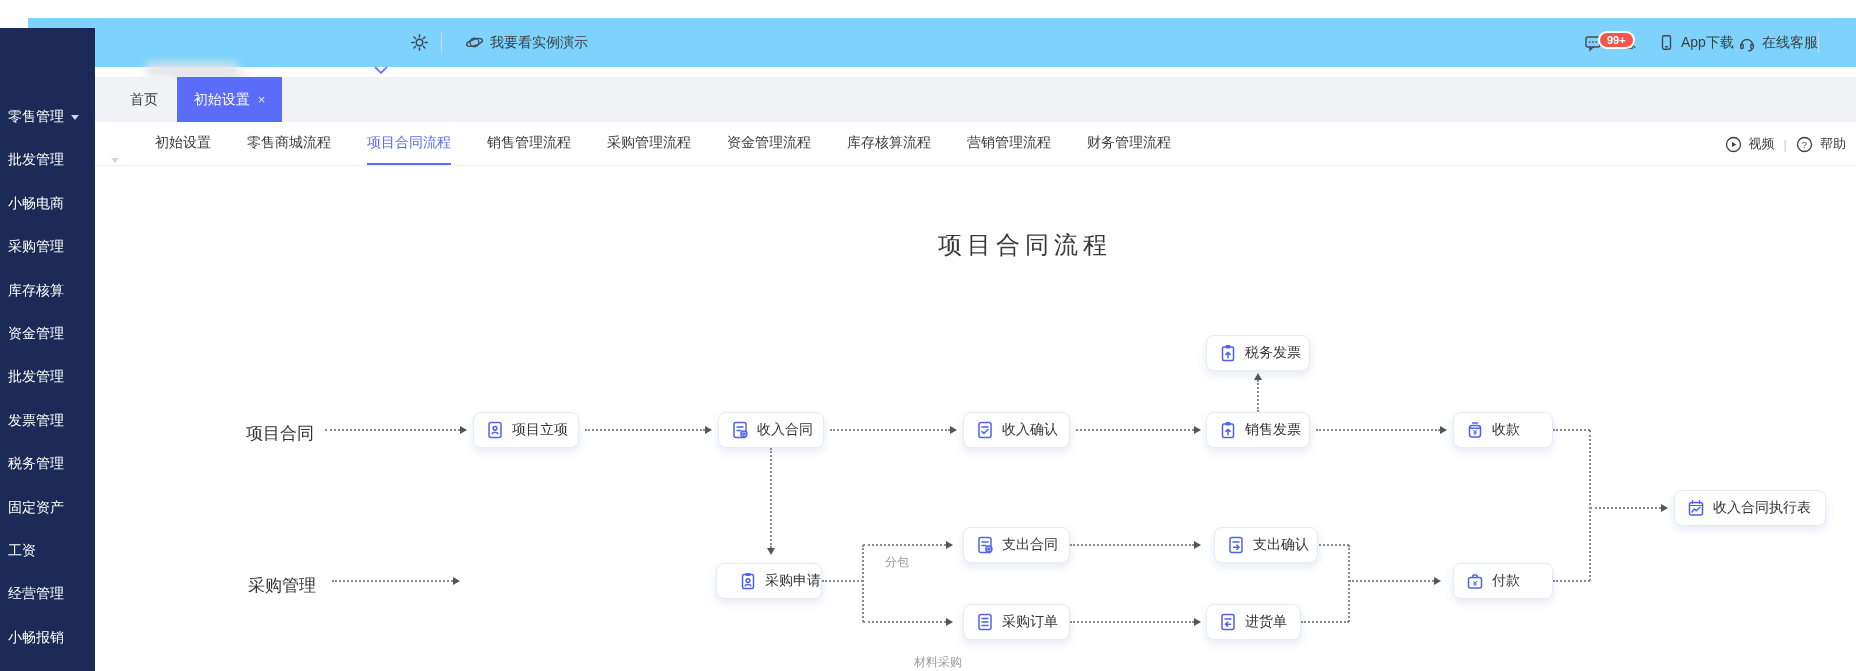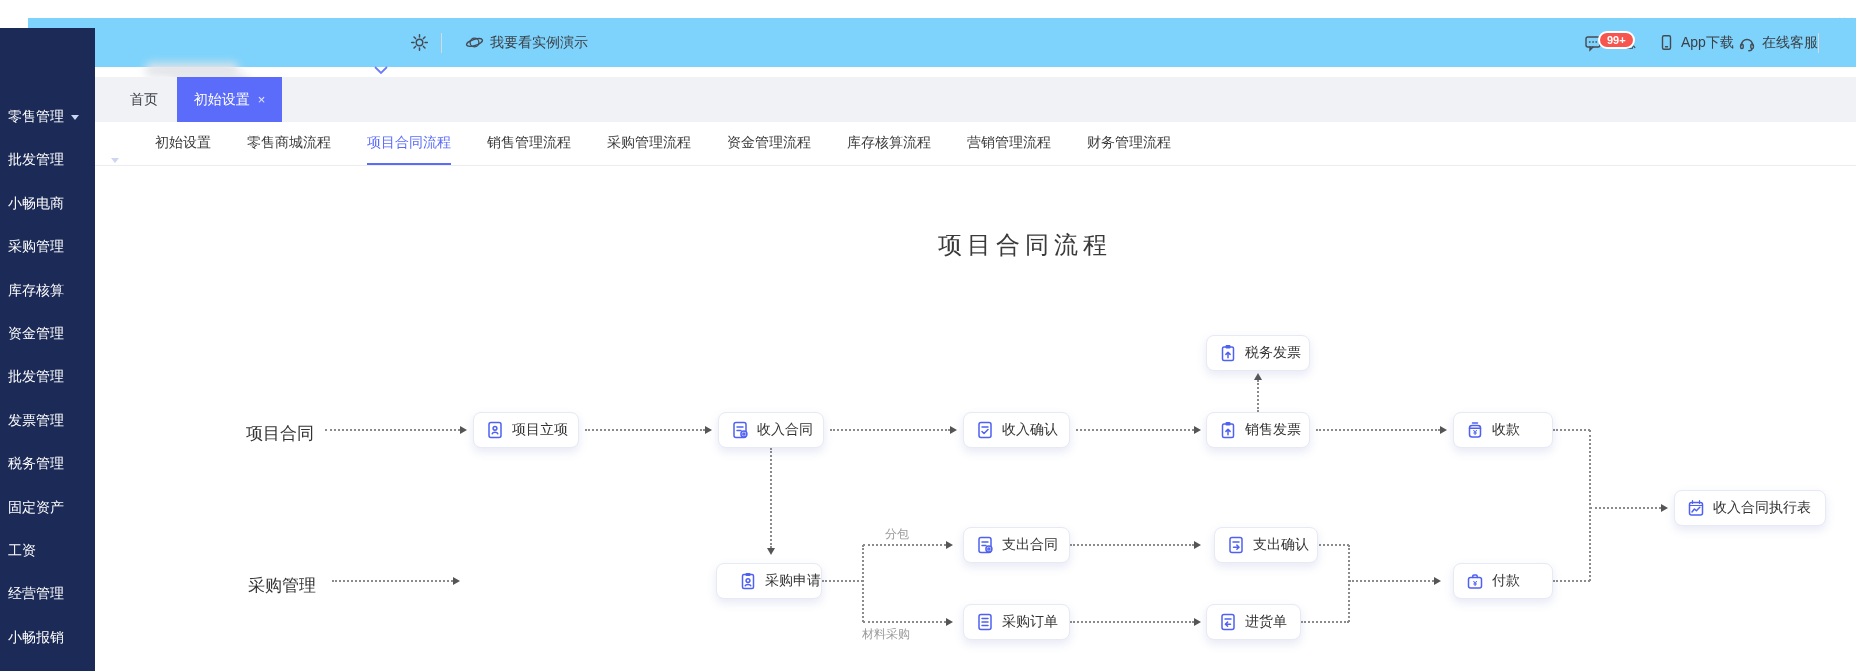--- a/index.html
+++ b/index.html
@@ -51,21 +51,21 @@
   
   .flowtitle{position:absolute;left:938px;top:229px;font-size:24px;letter-spacing:5px;color:#3a3a3a;z-index:1;}
   .rowlabel{position:absolute;font-size:17px;color:#333;z-index:1;white-space:nowrap;}
   .node{position:absolute;height:36px;background:#fff;border:1px solid #e7e9f5;border-radius:8px;
         box-shadow:0 4px 10px rgba(108,120,190,.16);display:flex;align-items:center;gap:7px;
         padding-left:11px;font-size:14px;color:#333;cursor:pointer;z-index:2;white-space:nowrap;}
   .seg{position:absolute;z-index:1;}
   .seg.h{border-top:2px dotted #8b8b8b;}
   .seg.v{border-left:2px dotted #8b8b8b;}
   .arr{position:absolute;width:0;height:0;z-index:1;}
-  .blabel{position:absolute;font-size:12px;color:#9a9a9a;z-index:2;white-space:nowrap;}
+  .blabel{position:absolute;font-size:12px;color:#9a9a9a;z-index:2;white-space:nowrap;margin-top:28px;}
   svg{display:block;}
 </style>
 </head>
 <body>
 
 <div class="page">
 
   <div class="topband">
     <div class="selectline"></div>
     <div class="blob" style="left:118px;top:45px;width:92px;height:14px;"></div>
@@ -189,27 +189,44 @@
       <div class="nav-tab">初始设置</div>
       <div class="nav-tab">零售商城流程</div>
       <div class="nav-tab active">项目合同流程</div>
       <div class="nav-tab">销售管理流程</div>
       <div class="nav-tab">采购管理流程</div>
       <div class="nav-tab">资金管理流程</div>
       <div class="nav-tab">库存核算流程</div>
       <div class="nav-tab">营销管理流程</div>
       <div class="nav-tab">财务管理流程</div>
     </div>
+  <div class="nav-utils">
+    <span>
+      <svg width="17" height="17" viewBox="0 0 17 17" fill="none" stroke="#3f3f3f" stroke-width="1.3">
+          <circle cx="8.5" cy="8.5" r="7"></circle>
+          <path d="M7 5.9v5.2l4.3-2.6z" fill="#3f3f3f" stroke="none"></path>
+        </svg>
+    </span>
+    <span>视频</span>
+    <span class="sep">|</span>
+    <span>
+      <svg width="17" height="17" viewBox="0 0 17 17" fill="none" stroke="#3f3f3f" stroke-width="1.3">
+          <circle cx="8.5" cy="8.5" r="7"></circle>
+          <text x="8.5" y="12" font-size="9.5" text-anchor="middle" fill="#3f3f3f" stroke="none">?</text>
+        </svg>
+    </span>
+    <span>帮助</span>
+  </div>
 
   <div class="flowtitle">项目合同流程</div>
   <div id="flow">
       <div class="rowlabel" style="left: 246px; top: 422px;">项目合同</div>
       <div class="rowlabel" style="left: 248px; top: 574px;">采购管理</div>
       <div class="blabel" style="left: 885px; top: 526px;">分包</div>
-      <div class="blabel" style="left: 862px; top: 626px;">材料采购</div>
+      <div class="blabel" style="left: 914px; top: 626px;">材料采购</div>
       <div class="node" style="left: 473px; top: 412px; width: 106px;">
         <span>
           <svg width="20" height="20" viewBox="0 0 20 20" fill="none" stroke="#4f61f2" stroke-width="1.5" stroke-linecap="round" stroke-linejoin="round">
             <rect x="4" y="2.5" width="12" height="15" rx="2"></rect>
             <circle cx="10" cy="8.3" r="1.9"></circle>
             <path d="M7.2 13.7c.6-1.8 5-1.8 5.6 0"></path>
           </svg>
         </span>
         <span>项目立项</span>
       </div>

